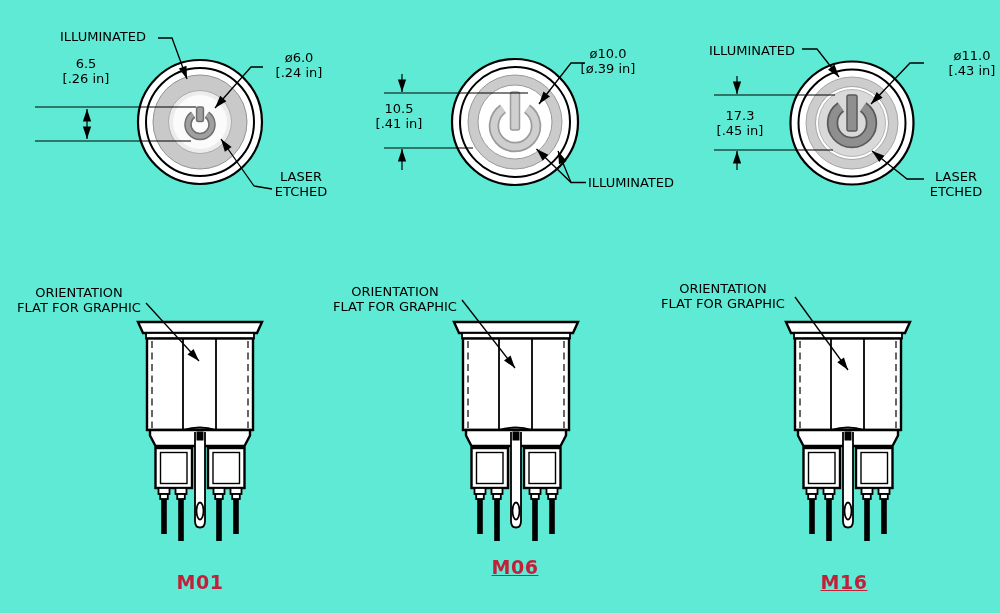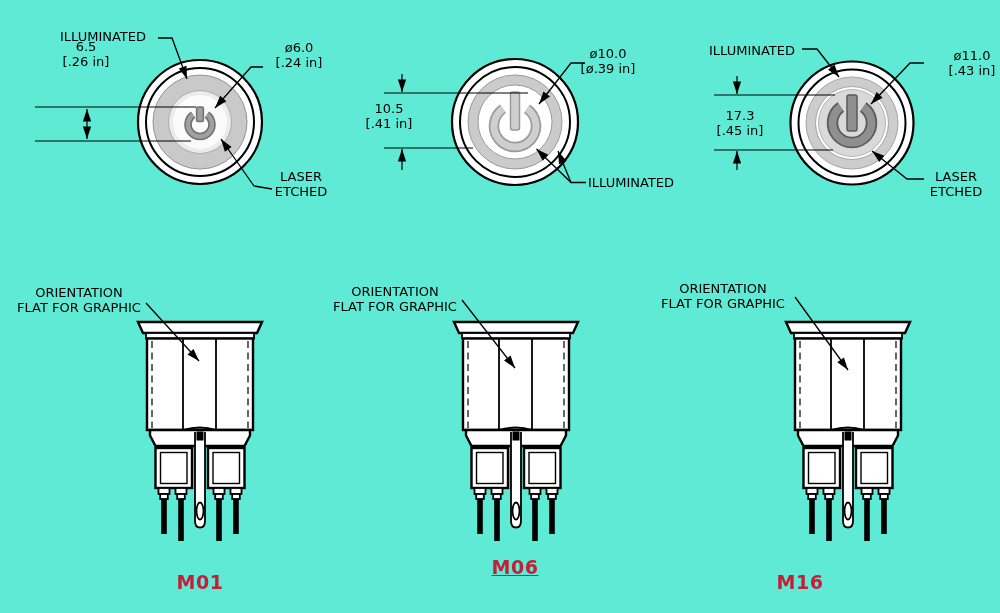--- a/index.html
+++ b/index.html
@@ -140,38 +140,38 @@
     <use href="#sideSwitch" transform="translate(516,322)"></use>
     <polyline points="462,300 515,368" fill="none" stroke="#000" stroke-width="1.3" marker-end="url(#arr)"></polyline>
   </g>
   <g>
     <use href="#sideSwitch" transform="translate(848,322)"></use>
     <polyline points="795,297 848,370" fill="none" stroke="#000" stroke-width="1.3" marker-end="url(#arr)"></polyline>
   </g>
 </svg>
 
 <div class="lbl center" style="left:103px;top:29px">ILLUMINATED</div>
-<div class="lbl center" style="left:86px;top:39px">
+<div class="lbl center" style="left:86px;top:56px">
   <div>6.5</div>
   <div>[.26 in]</div>
 </div>
-<div class="lbl center" style="left:299px;top:40px">
+<div class="lbl center" style="left:299px;top:50px">
   <div>ø6.0</div>
   <div>[.24 in]</div>
 </div>
 <div class="lbl center" style="left:301px;top:169px">
   <div>LASER</div>
   <div>ETCHED</div>
 </div>
 
 <div class="lbl center" style="left:608px;top:46px">
   <div>ø10.0</div>
   <div>[ø.39 in]</div>
 </div>
-<div class="lbl center" style="left:389px;top:101px">
+<div class="lbl center" style="left:399px;top:101px">
   <div>10.5</div>
   <div>[.41 in]</div>
 </div>
 <div class="lbl" style="left:588px;top:175px">ILLUMINATED</div>
 
 <div class="lbl center" style="left:752px;top:43px">ILLUMINATED</div>
 <div class="lbl center" style="left:972px;top:48px">
   <div>ø11.0</div>
   <div>[.43 in]</div>
 </div>
@@ -192,15 +192,15 @@
   <div>ORIENTATION</div>
   <div>FLAT FOR GRAPHIC</div>
 </div>
 <div class="lbl center" style="left:723px;top:281px">
   <div>ORIENTATION</div>
   <div>FLAT FOR GRAPHIC</div>
 </div>
 
 <div class="lbl center model" style="left: 200px; top: 575px; color: rgb(194, 31, 57);">M01</div>
 <div class="lbl center model" style="left: 515px; top: 560px; color: rgb(194, 31, 57); text-decoration: underline;">M06</div>
-<div class="lbl center model" style="left: 800px; top: 575px; color: rgb(194, 31, 57);">M16</div>
+<div class="lbl center model" style="left: 844px; top: 575px; color: rgb(194, 31, 57); text-decoration: underline;">M16</div>
 
 </div>
 
 </body></html>

